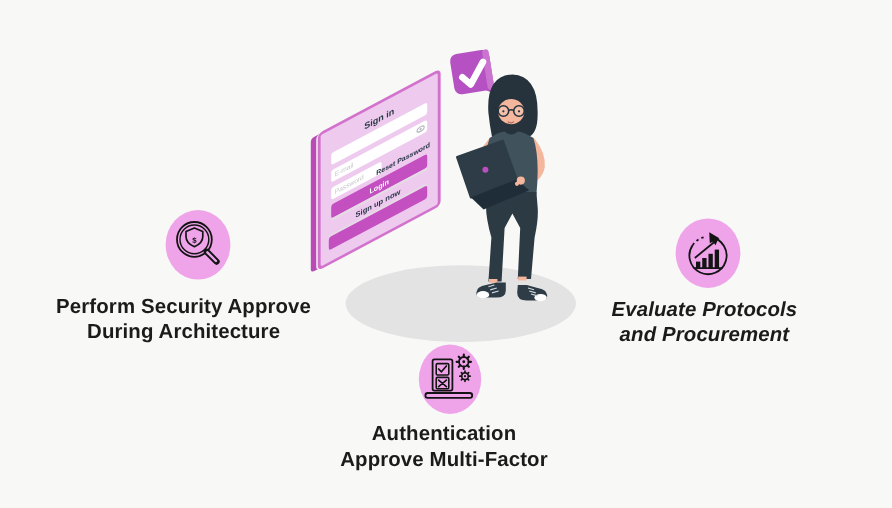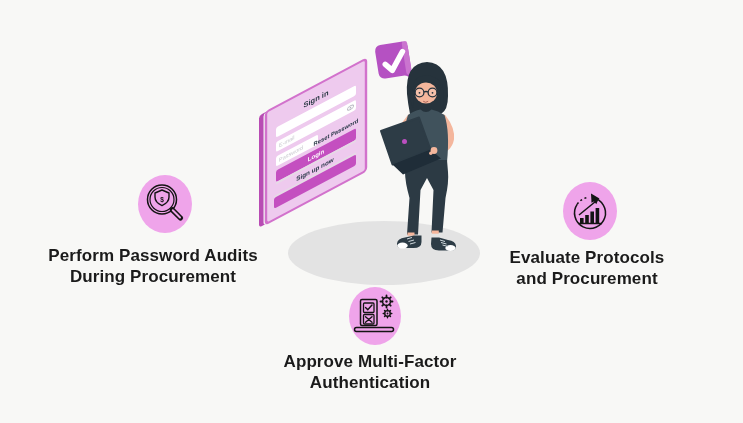--- a/index.html
+++ b/index.html
@@ -8,21 +8,21 @@
     overflow:hidden;font-family:"Liberation Sans",sans-serif;
   }
   .scene-svg{position:absolute;left:0;top:0;}
   svg text{font-family:"Liberation Sans",sans-serif;}
   .caption{
     position:absolute;text-align:center;font-weight:700;
     font-size:17px;line-height:20.5px;color:#1b1b1b;letter-spacing:.1px;
   }
   .cap-left{left:33px;top:246px;width:240px;}
   .cap-center{left:252px;top:352px;width:236px;}
-  .cap-right{left:469px;top:248px;width:236px;}
+  .cap-right{left:469px;top:248px;width:236px;font-style:italic;}
 </style>
 </head>
 <body>
 
 <div class="stage">
 
   <svg class="scene-svg" width="743" height="423" viewBox="0 0 743 423">
 
     <ellipse cx="384" cy="253" rx="96" ry="32" fill="#e3e3e3"></ellipse>
 
@@ -176,27 +176,27 @@
         <rect x="590.4" y="211.5" width="3.6" height="12" fill="#141414"></rect>
         <rect x="595.6" y="208" width="3.6" height="15.5" fill="#141414"></rect>
         <path d="M578,223.5 L602,223.5" stroke="#141414" stroke-width="1.5"></path>
         <path d="M579,215 L595.5,201.5" stroke="#141414" stroke-width="1.5"></path>
         <polygon points="598.8,198.6 592.8,199.8 596.3,204.3" fill="#141414"></polygon>
       </g>
     </g>
   </svg>
 
   <div class="caption cap-left">
-    <div>Perform Password Audits</div>
-    <div>During Procurement</div>
+    <div>Perform Security Approve</div>
+    <div>During Architecture</div>
   </div>
 
   <div class="caption cap-center">
+    <div>Authentication</div>
     <div>Approve Multi-Factor</div>
-    <div>Authentication</div>
   </div>
 
   <div class="caption cap-right">
     <div>Evaluate Protocols</div>
     <div>and Procurement</div>
   </div>
 
 </div>
 
 </body></html>

